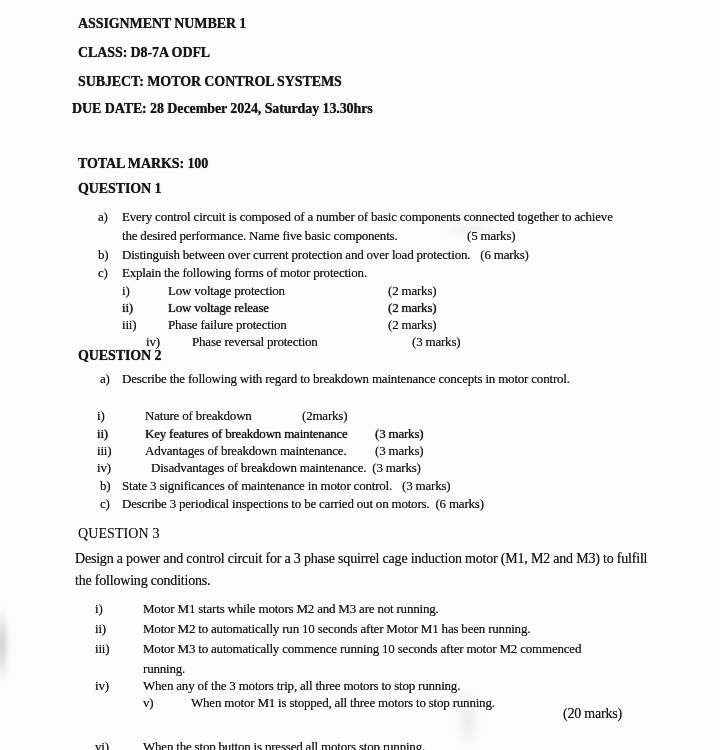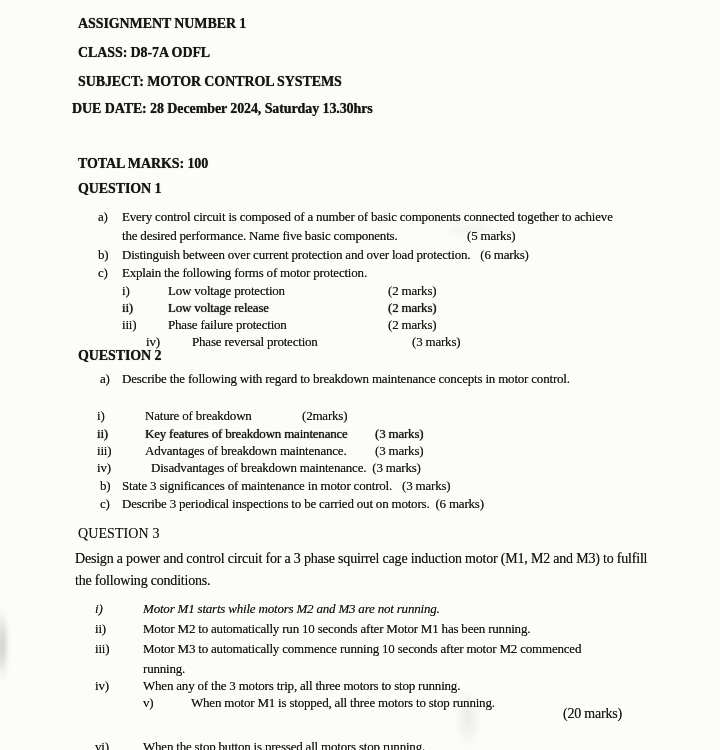--- a/index.html
+++ b/index.html
@@ -137,21 +137,21 @@
       <span class="num w22">c)</span><span>Describe 3 periodical inspections to be carried out on motors.</span><span class="mk-inline-sm">(6 marks)</span>
     </div>
   </div>
 
   <div>
     <div class="line q3title" style="left:78px;top:526px;">QUESTION 3</div>
 
     <div class="line intro" style="left:75px;top:551px;">Design a power and control circuit for a 3 phase squirrel cage induction motor (M1, M2 and M3) to fulfill</div>
     <div class="line intro" style="left:75px;top:573px;">the following conditions.</div>
 
-    <div class="line" style="left:95px;top:602px;font-style:italic;">
+    <div class="line" style="left:95px;top:602px;">
       <span class="num w48">i)</span><span>Motor M1 starts while motors M2 and M3 are not running.</span>
     </div>
     <div class="line" style="left:95px;top:622px;">
       <span class="num w48">ii)</span><span>Motor M2 to automatically run 10 seconds after Motor M1 has been running.</span>
     </div>
     <div class="line" style="left:95px;top:642px;">
       <span class="num w48">iii)</span><span>Motor M3 to automatically commence running 10 seconds after motor M2 commenced</span>
     </div>
     <div class="line" style="left:143px;top:662px;">
       <span>running.</span>

